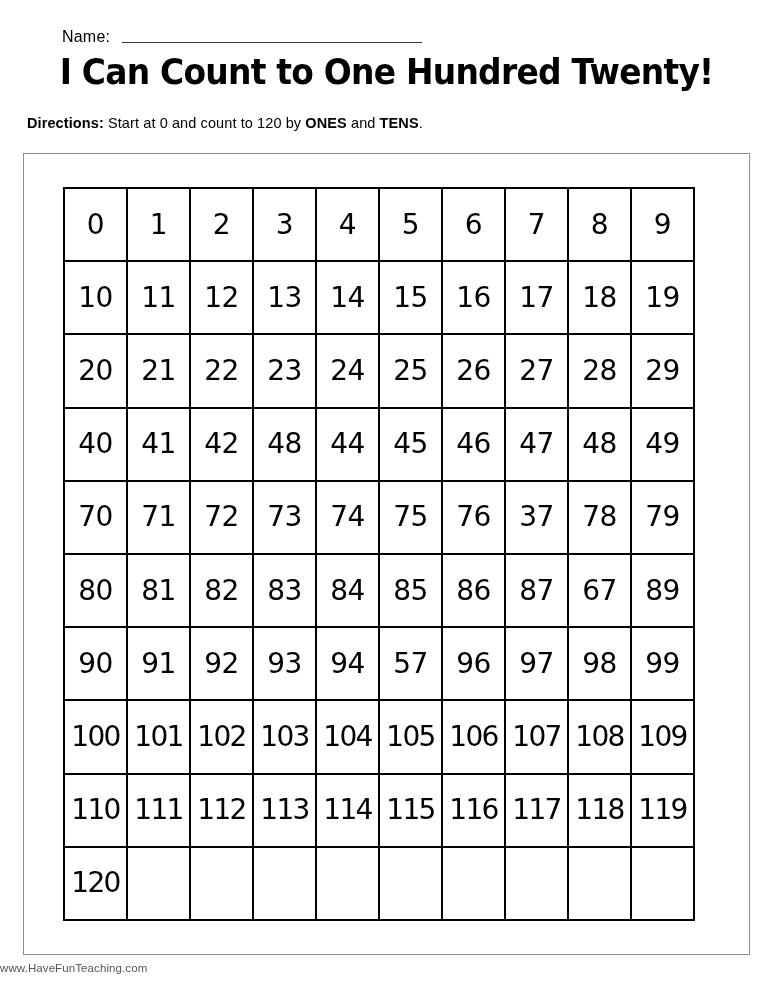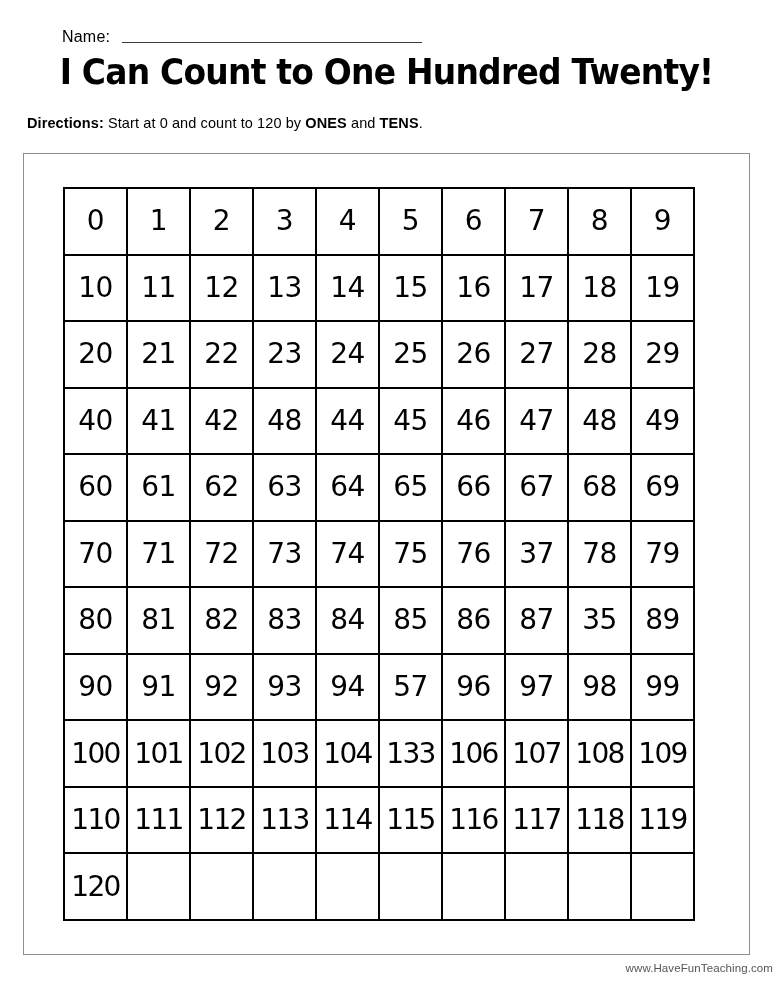--- a/index.html
+++ b/index.html
@@ -116,21 +116,21 @@
     letter-spacing: -1.6px;
   }
   table.number-grid td.empty { }
 
   
   .footer {
     position: absolute;
     left: 0;
     top: 962px;
     width: 773px;
-    text-align: right;
+    text-align: left;
     font-size: 11.5px;
     color: #555555;
     letter-spacing: 0.1px;
     font-family: "Liberation Sans", sans-serif;
   }
 </style>
 </head>
 <body>
 
 <div class="name-row">
@@ -191,74 +191,62 @@
           <td>42</td>
           <td>48</td>
           <td>44</td>
           <td>45</td>
           <td>46</td>
           <td>47</td>
           <td>48</td>
           <td>49</td>
         </tr>
         <tr>
-          <td>60</td>
-          <td>61</td>
-          <td>62</td>
-          <td>63</td>
-          <td>64</td>
-          <td>65</td>
-          <td>66</td>
-          <td>67</td>
-          <td>68</td>
-          <td>69</td>
-        </tr>
-        <tr>
           <td>70</td>
           <td>71</td>
           <td>72</td>
           <td>73</td>
           <td>74</td>
           <td>75</td>
           <td>76</td>
           <td>37</td>
           <td>78</td>
           <td>79</td>
         </tr>
         <tr>
           <td>80</td>
           <td>81</td>
           <td>82</td>
           <td>83</td>
           <td>84</td>
           <td>85</td>
           <td>86</td>
           <td>87</td>
-          <td>35</td>
+          <td>67</td>
           <td>89</td>
         </tr>
         <tr>
           <td>90</td>
           <td>91</td>
           <td>92</td>
           <td>93</td>
           <td>94</td>
           <td>57</td>
           <td>96</td>
           <td>97</td>
           <td>98</td>
           <td>99</td>
         </tr>
         <tr>
           <td class="triple">100</td>
           <td class="triple">101</td>
           <td class="triple">102</td>
           <td class="triple">103</td>
           <td class="triple">104</td>
-          <td class="triple">133</td>
+          <td class="triple">105</td>
           <td class="triple">106</td>
           <td class="triple">107</td>
           <td class="triple">108</td>
           <td class="triple">109</td>
         </tr>
         <tr>
           <td class="triple">110</td>
           <td class="triple">111</td>
           <td class="triple">112</td>
           <td class="triple">113</td>

